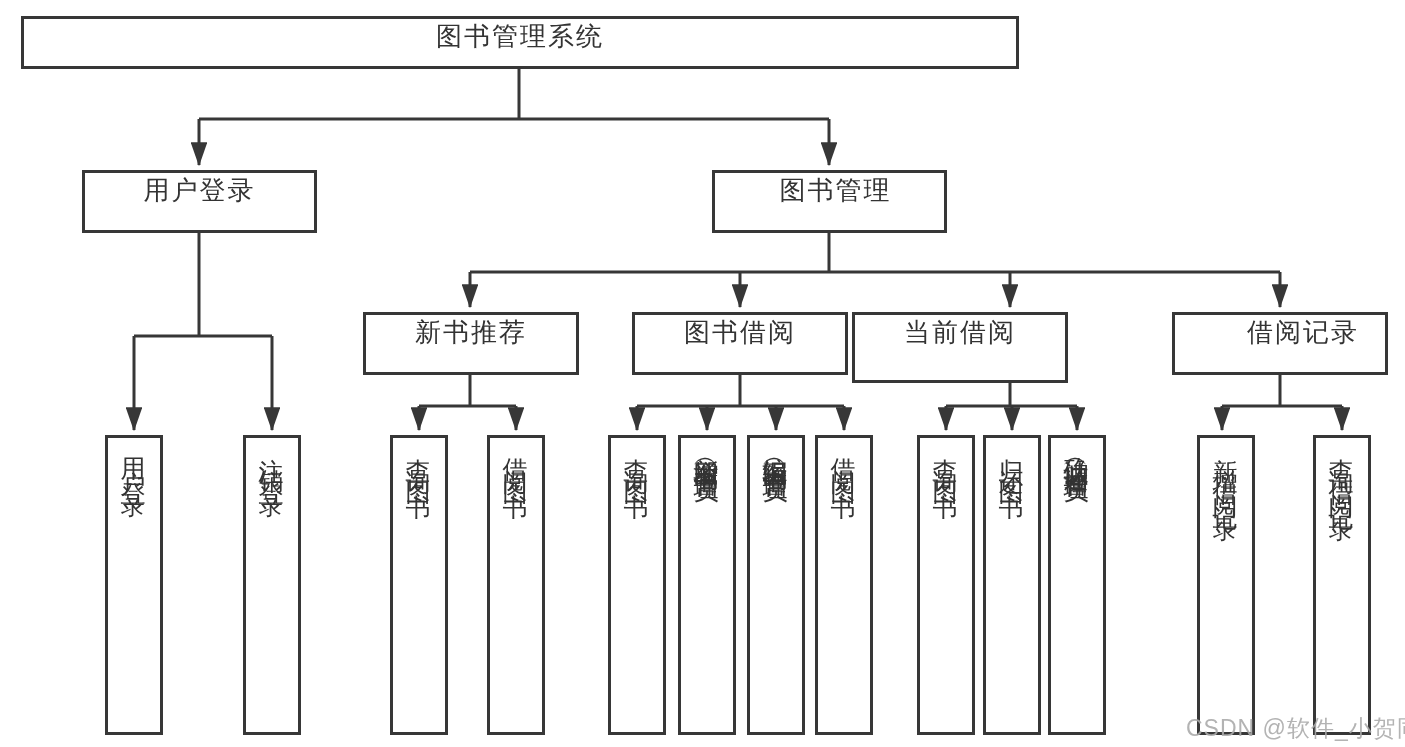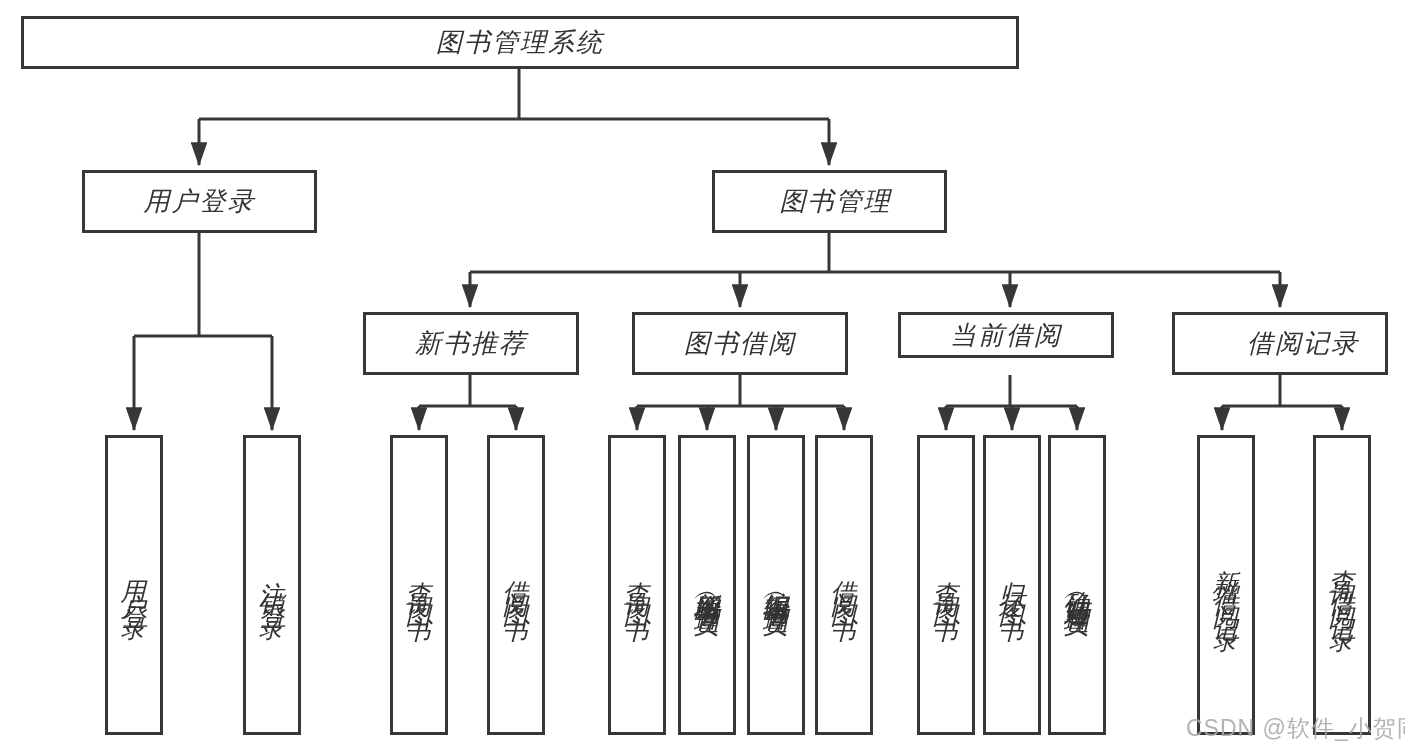--- a/index.html
+++ b/index.html
@@ -16,38 +16,37 @@
     left: 0; top: 0;
     width: 1405px; height: 747px;
     z-index: 1;
   }
   .node {
     position: absolute;
     box-sizing: border-box;
     background: #ffffff;
     border: 3px solid #373737;
     display: flex;
-    align-items: center;
+    align-items: flex-start;
     justify-content: center;
     color: #333333;
     z-index: 2;
-    font-style: italic;
   }
   .node .lbl {
     font-size: 26px;
     letter-spacing: 2px;
     white-space: nowrap;
   }
   
   .n-root          { left: 21px;   top: 16px;  width: 998px; height: 53px; }
   .n-user-login    { left: 82px;   top: 170px; width: 235px; height: 63px; }
   .n-book-mgmt     { left: 712px;  top: 170px; width: 235px; height: 63px; padding-left: 12px; }
   .n-new-book      { left: 363px;  top: 312px; width: 216px; height: 63px; }
   .n-book-borrow   { left: 632px;  top: 312px; width: 216px; height: 63px; }
-  .n-current       { left: 898px;  top: 312px; width: 216px; height: 46px; }
+  .n-current       { left: 852px;  top: 312px; width: 216px; height: 71px; }
   .n-records       { left: 1172px; top: 312px; width: 216px; height: 63px; padding-left: 46px; }
   
   .leaf { width: 58px; height: 300px; top: 435px; }
   .leaf .vtext {
     writing-mode: vertical-rl;
     text-orientation: mixed;
     font-size: 25px;
     letter-spacing: 12px;
     color: #333333;
     white-space: nowrap;

